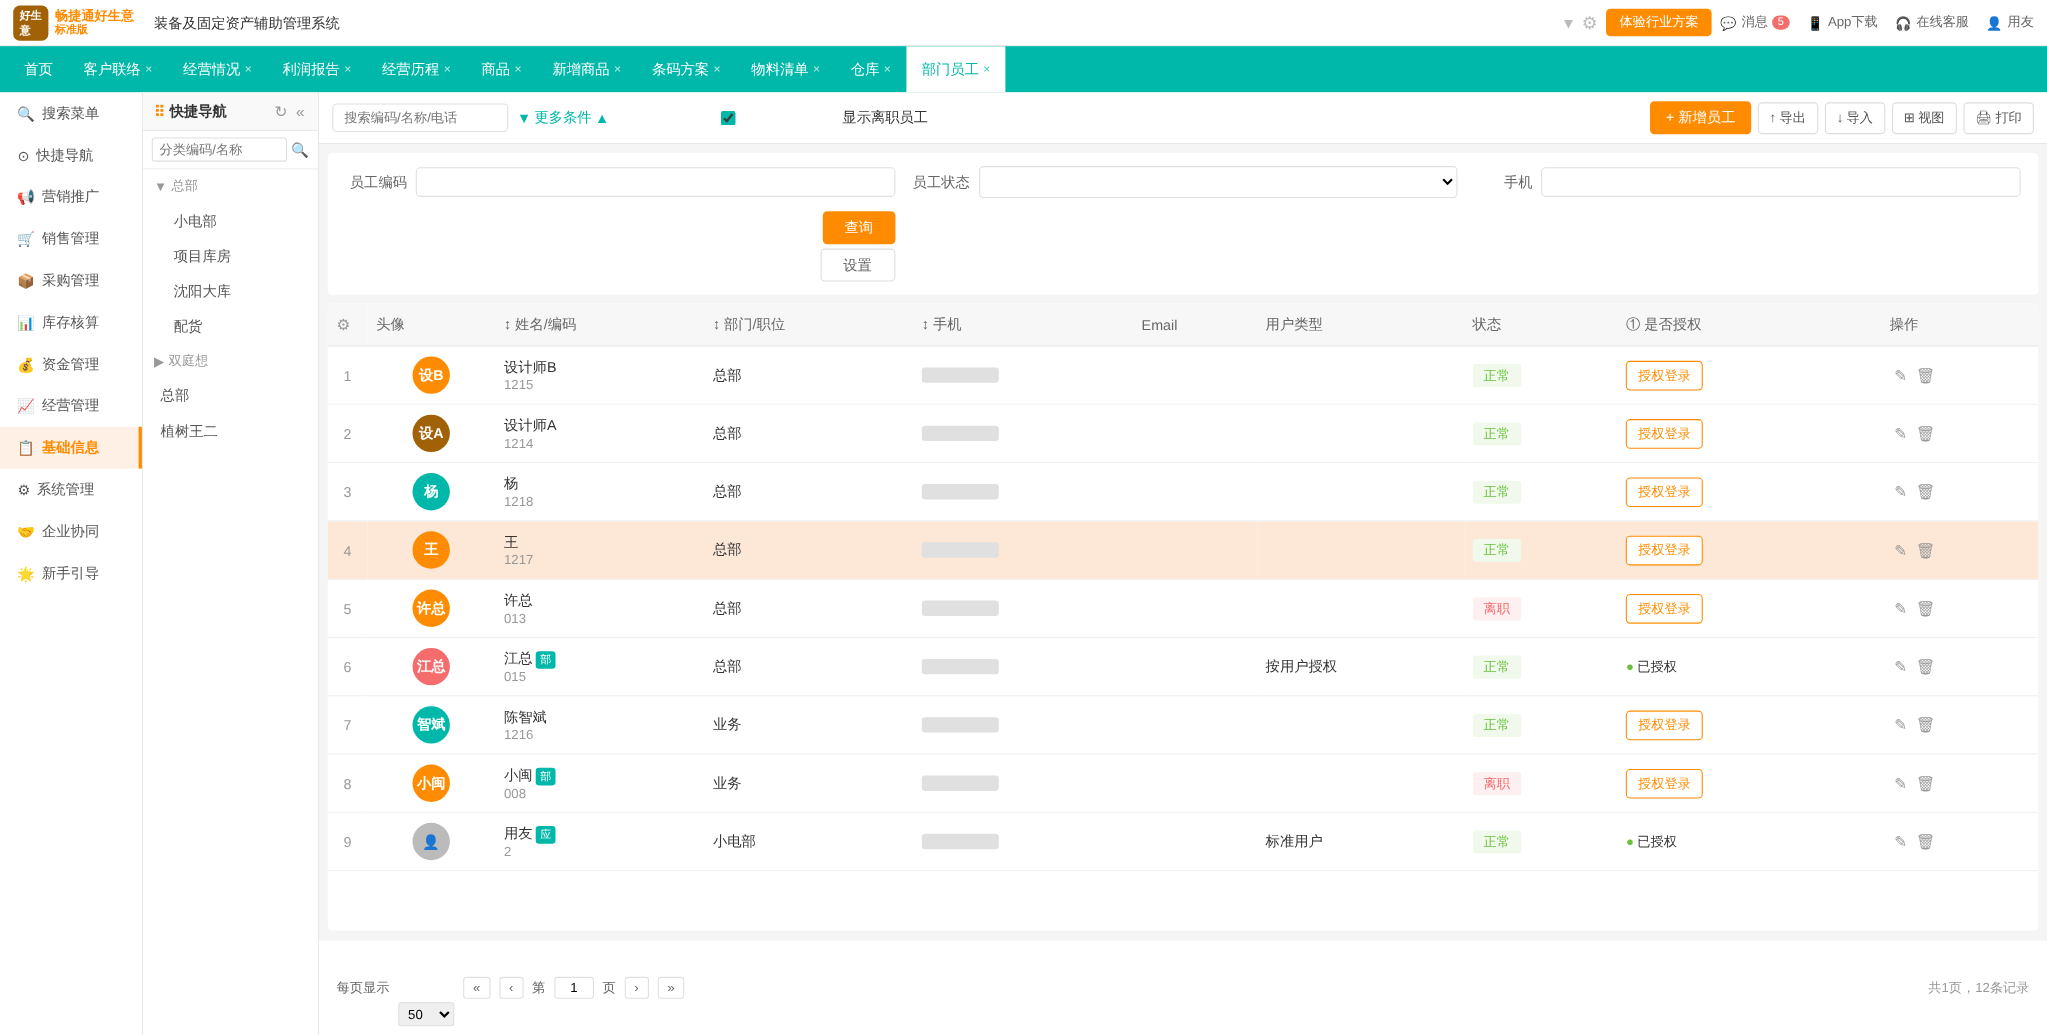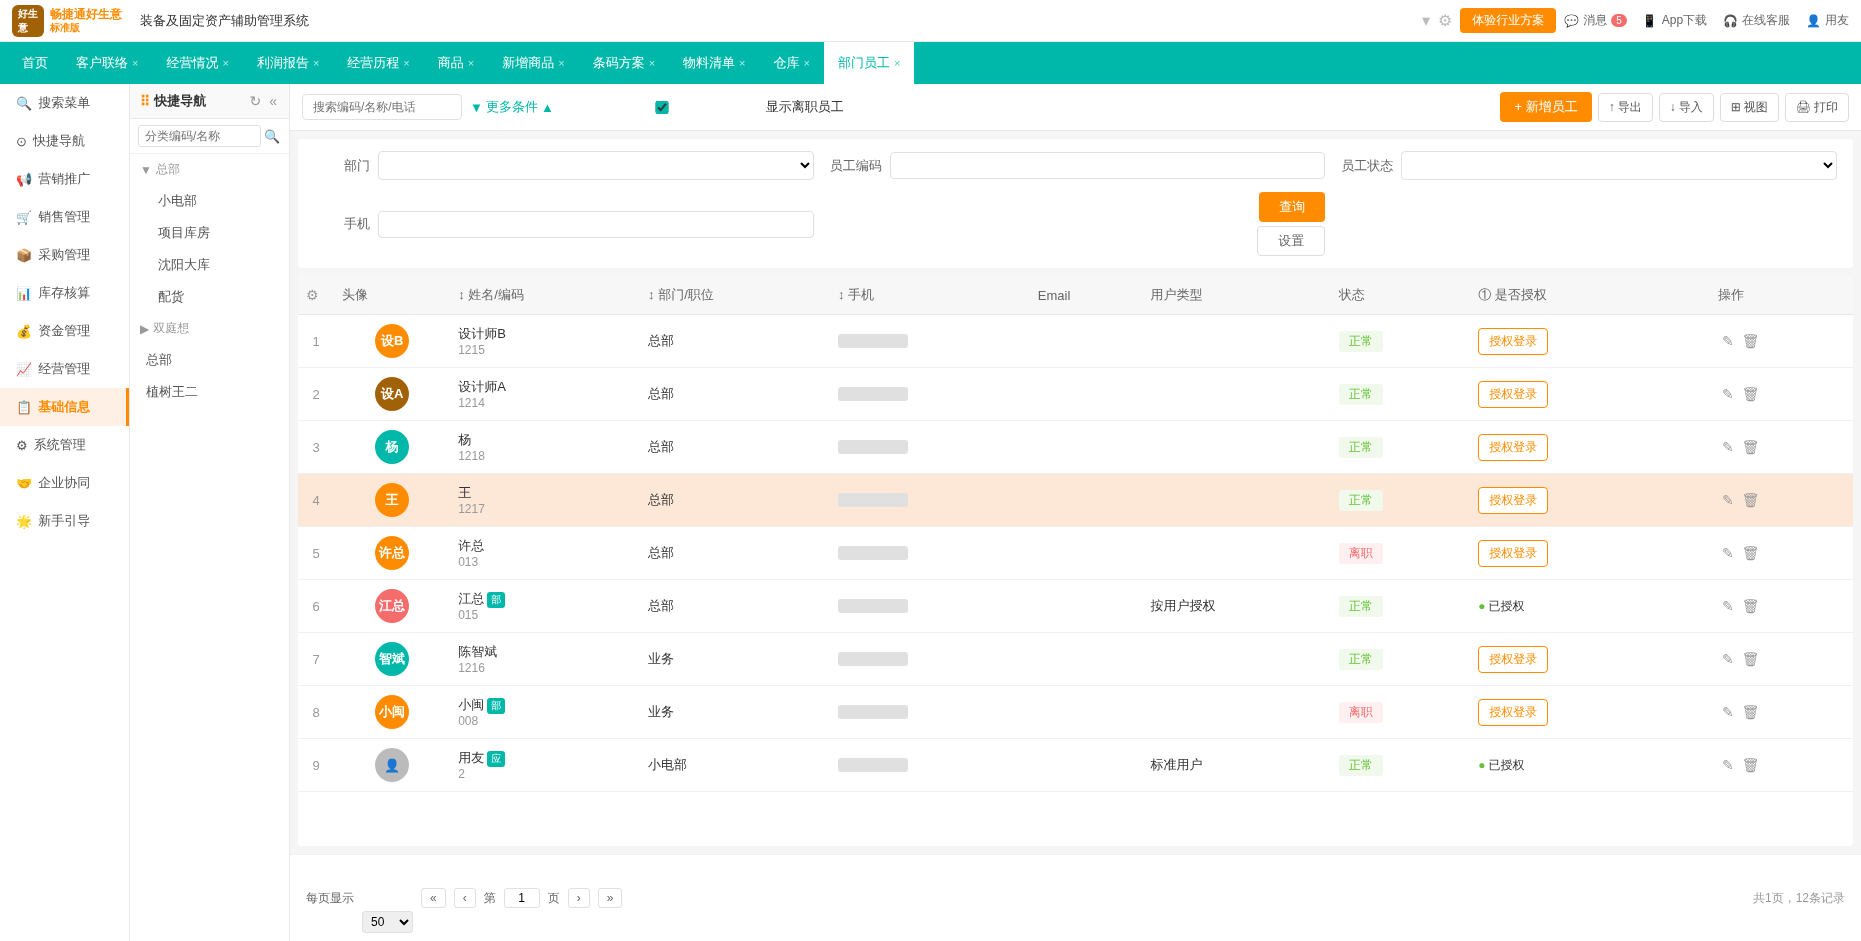--- a/index.html
+++ b/index.html
@@ -287,26 +287,20 @@
         </button>
         <button class="btn-outline">
           <span>🖨</span>
           <span>打印</span>
         </button>
       </div>
     </div>
 
     <div class="search-form">
       <div class="form-row">
-        <span class="form-label">部门</span>
-        <select class="form-select">
-          <option value=""></option>
-        </select>
-      </div>
-      <div class="form-row">
         <span class="form-label">员工编码</span>
         <input class="form-input" type="text" style="">
       </div>
       <div class="form-row">
         <span class="form-label">员工状态</span>
         <select class="form-select">
           <option value=""></option>
         </select>
       </div>
       <div class="form-row">

